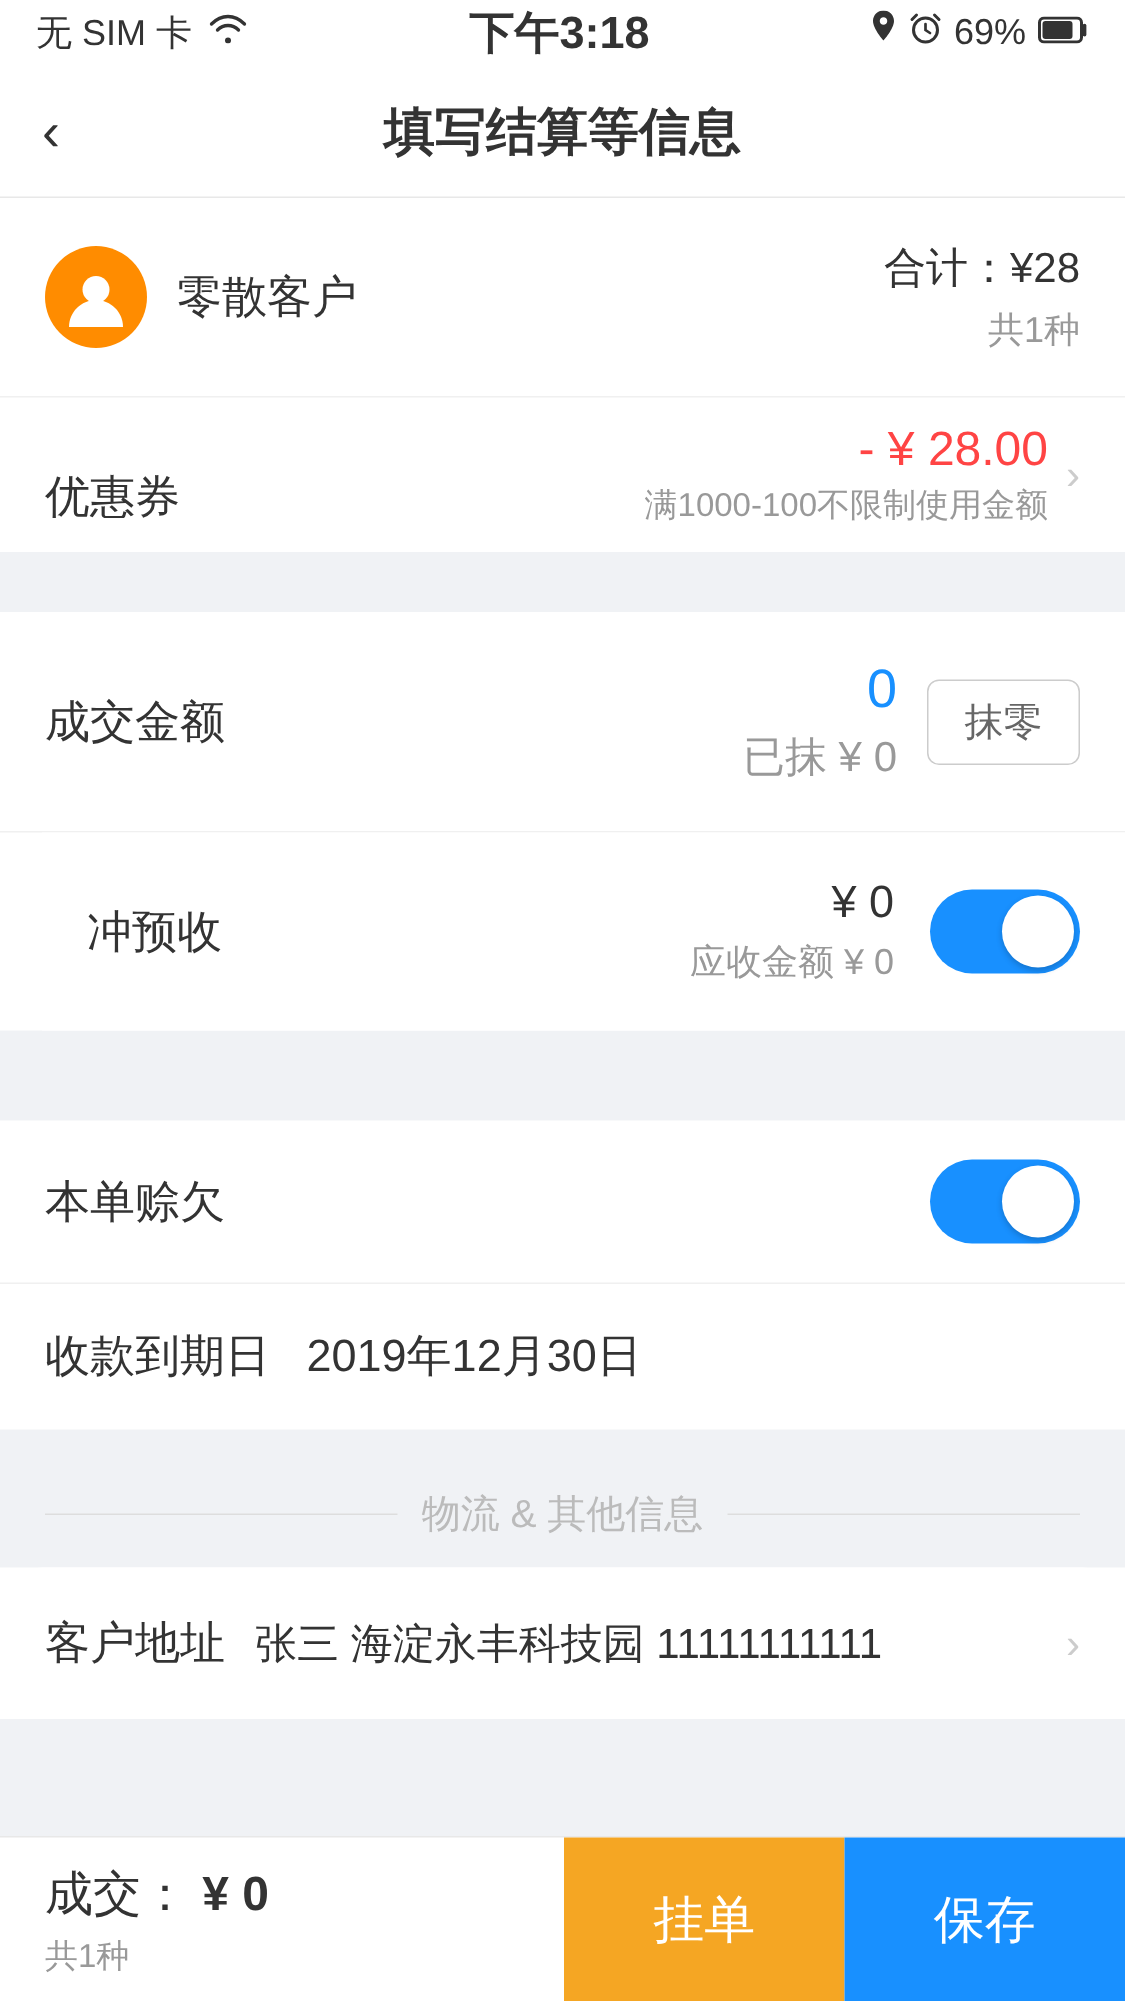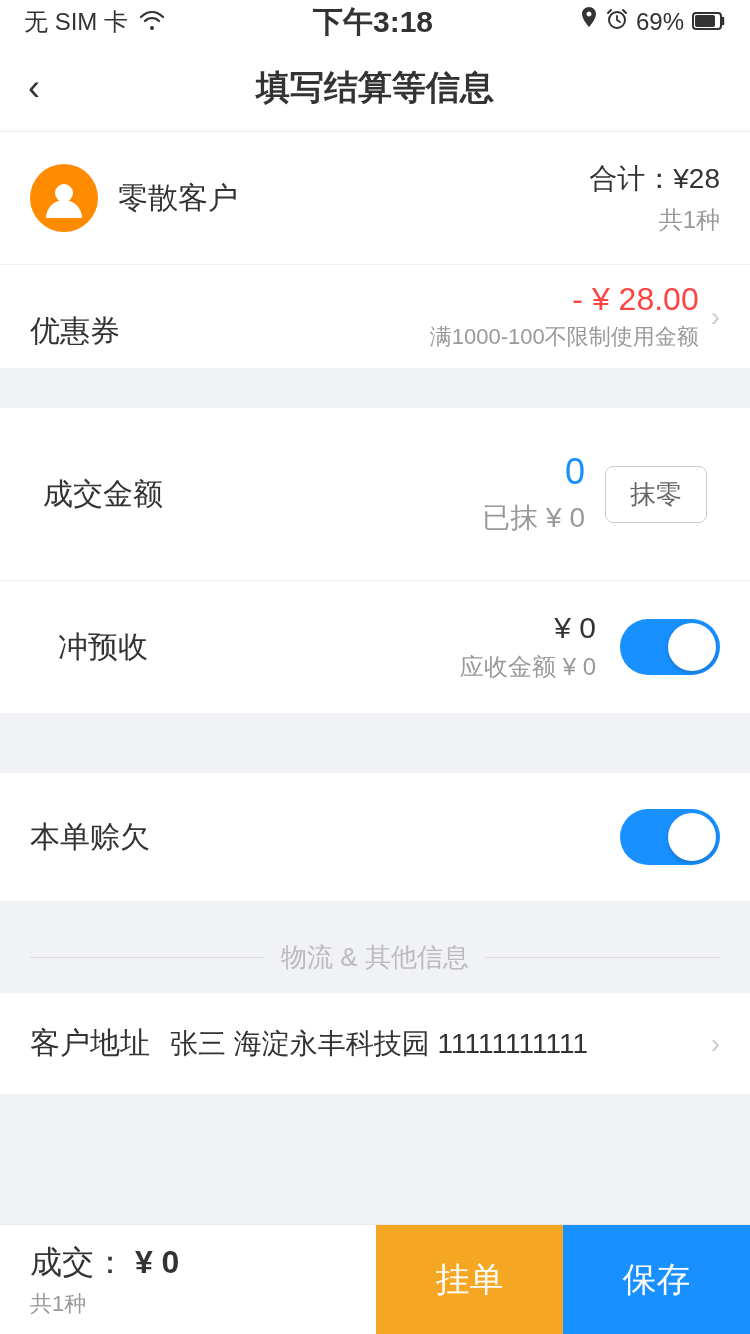--- a/index.html
+++ b/index.html
@@ -102,21 +102,21 @@
 
     
     .divider-section {
       height: 20px;
       background: #f0f2f5;
     }
 
     
     .form-row {
       background: #fff;
-      padding: 43px;
+      padding: 30px;
       display: flex;
       align-items: center;
       justify-content: space-between;
       border-bottom: 1px solid #f0f0f0;
     }
     .form-label { font-size: 30px; color: #333; }
     .amount-value { font-size: 36px; color: #1890ff; font-weight: 500; }
     .amount-sub { font-size: 28px; color: #999; margin-top: 6px; text-align: right; }
 
     
@@ -172,21 +172,21 @@
     .prepay-amounts { text-align: right; }
     .prepay-amount { font-size: 30px; color: #333; }
     .prepay-receivable { font-size: 24px; color: #999; margin-top: 6px; }
 
     
     .credit-section {
       background: #fff;
       margin-top: 20px;
     }
     .credit-row {
-      padding: 36px 30px;
+      padding: 26px 30px;
       display: flex;
       align-items: center;
       justify-content: space-between;
     }
     .credit-label { font-size: 30px; color: #333; }
 
     
     .due-date-row {
       padding: 28px 30px;
       border-top: 1px solid #f0f0f0;
@@ -371,20 +371,24 @@
 <div class="divider-section"></div>
 
 <div class="credit-section">
   <div class="credit-row">
     <span class="credit-label">本单赊欠</span>
     <div class="toggle-container">
       <div class="toggle"></div>
     </div>
   </div>
 
+  <div class="due-date-row">
+    <span class="due-date-label">收款到期日</span>
+    <span class="due-date-value">2019年12月30日</span>
+  </div>
 </div>
 
 <div class="logistics-sep" style="background:#f0f2f5; margin-top:20px; height:72px;">
   <div class="logistics-sep-inner" style="width:100%; padding:0 30px; display:flex; align-items:center; gap:16px;">
     <div class="sep-line"></div>
     <span style="color:#bbb; font-size:26px; white-space:nowrap;">物流 &amp; 其他信息</span>
     <div class="sep-line"></div>
   </div>
 </div>
 

